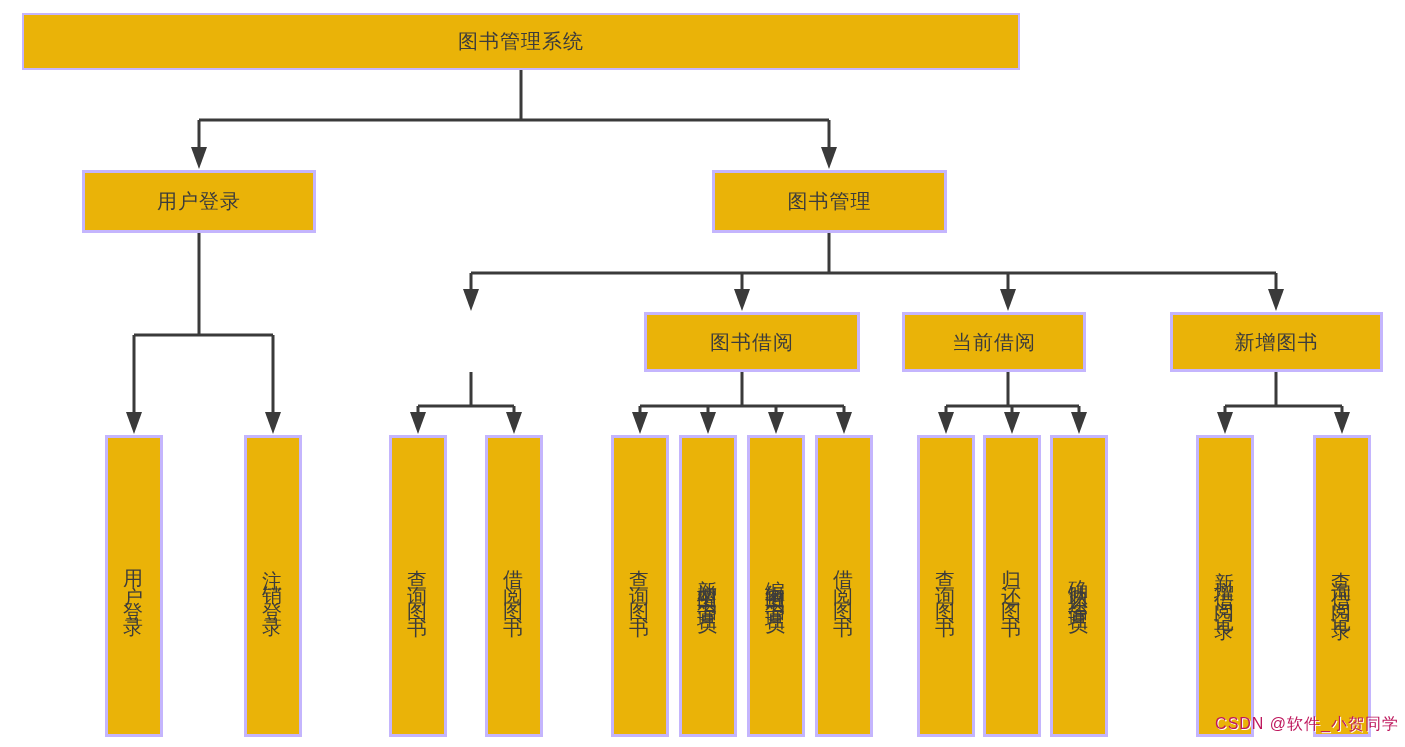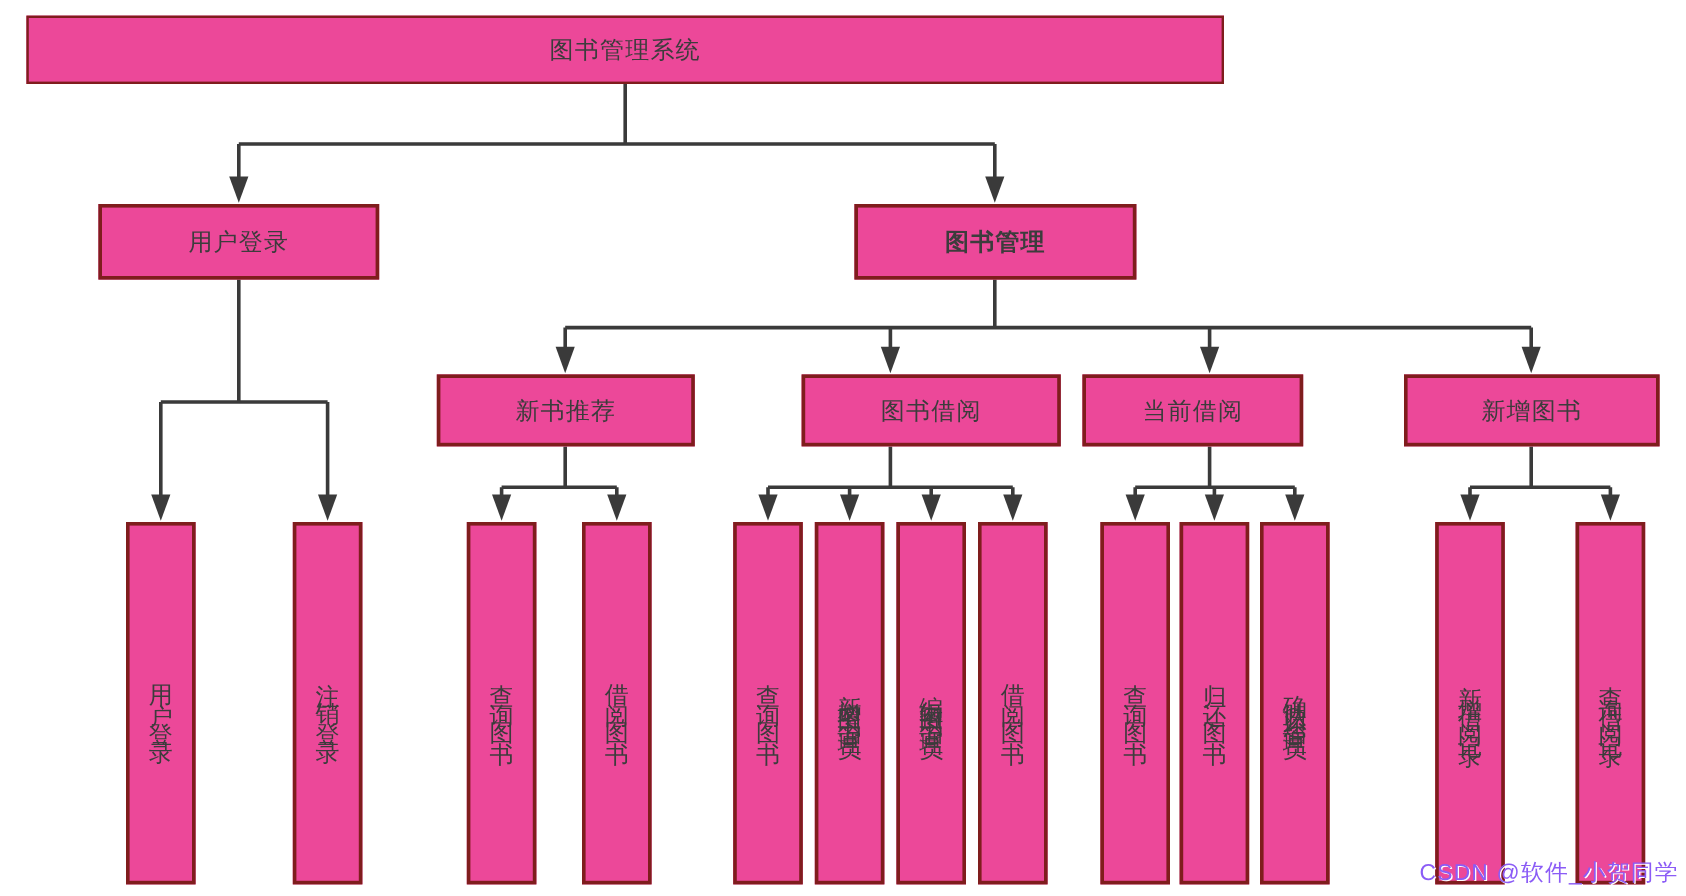--- a/index.html
+++ b/index.html
@@ -22,22 +22,22 @@
   svg.connectors {
     position: absolute;
     left: 0; top: 0;
     width: 1405px;
     height: 747px;
     z-index: 1;
   }
   .node {
     position: absolute;
     box-sizing: border-box;
-    background: #ec4899;
-    border: 3px solid #7f1d1d;
+    background: #eab308;
+    border: 3px solid #c4b5fd;
     display: flex;
     align-items: center;
     justify-content: center;
     color: #3c3c3c;
     font-size: 20px;
     z-index: 2;
     text-align: center;
     letter-spacing: 1px;
   }
   .node.root {
@@ -49,22 +49,22 @@
     text-orientation: mixed;
   }
   .leaf.len4 { letter-spacing: 16px; }
   .leaf.len6 { letter-spacing: 10px; }
   .leaf.len9 { letter-spacing: 5px; font-size: 20px; }
   .watermark {
     position: absolute;
     top: 714px;
     right: 6px;
     z-index: 5;
-    font-size: 19px;
-    color: #8b5cf6;
+    font-size: 16px;
+    color: #be185d;
     letter-spacing: 1px;
     text-shadow: 1px 1px 0 #ffffff;
     white-space: nowrap;
   }
 </style>
 </head>
 <body>
 
 <div class="canvas">
 
@@ -107,24 +107,23 @@
       <polygon points="1004,412 1020,412 1012,434"></polygon>
       <polygon points="1071,412 1087,412 1079,434"></polygon>
       <polygon points="1217,412 1233,412 1225,434"></polygon>
       <polygon points="1334,412 1350,412 1342,434"></polygon>
     </g>
   </svg>
 
   <div class="node root" style="left:22px; top:13px; width:998px; height:57px;">图书管理系统</div>
 
   <div class="node" style="left:82px; top:170px; width:234px; height:63px;">用户登录</div>
-  <div class="node" style="left:712px; top:170px; width:235px; height:63px;font-weight:bold;">图书管理</div>
+  <div class="node" style="left:712px; top:170px; width:235px; height:63px;">图书管理</div>
 
-  <div class="node" style="left:364px; top:312px; width:215px; height:60px;">新书推荐</div>
-  <div class="node" style="left:668px; top:312px; width:216px; height:60px;">图书借阅</div>
+  <div class="node" style="left:644px; top:312px; width:216px; height:60px;">图书借阅</div>
   <div class="node" style="left:902px; top:312px; width:184px; height:60px;">当前借阅</div>
   <div class="node" style="left:1170px; top:312px; width:213px; height:60px;">新增图书</div>
 
   <div class="node leaf len4" style="left:105px; top:435px; width:58px; height:302px;">用户登录</div>
   <div class="node leaf len4" style="left:244px; top:435px; width:58px; height:302px;">注销登录</div>
 
   <div class="node leaf len4" style="left:389px; top:435px; width:58px; height:302px;">查询图书</div>
   <div class="node leaf len4" style="left:485px; top:435px; width:58px; height:302px;">借阅图书</div>
 
   <div class="node leaf len4" style="left:611px; top:435px; width:58px; height:302px;">查询图书</div>

